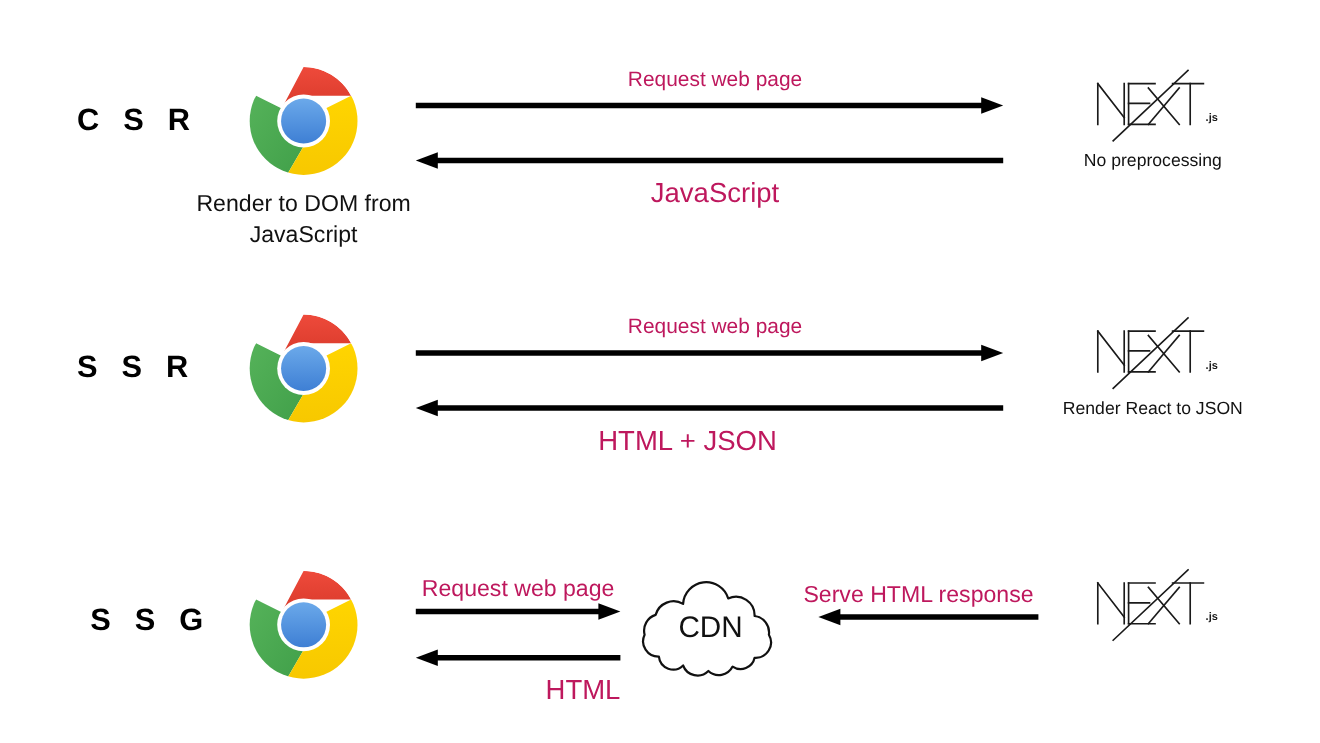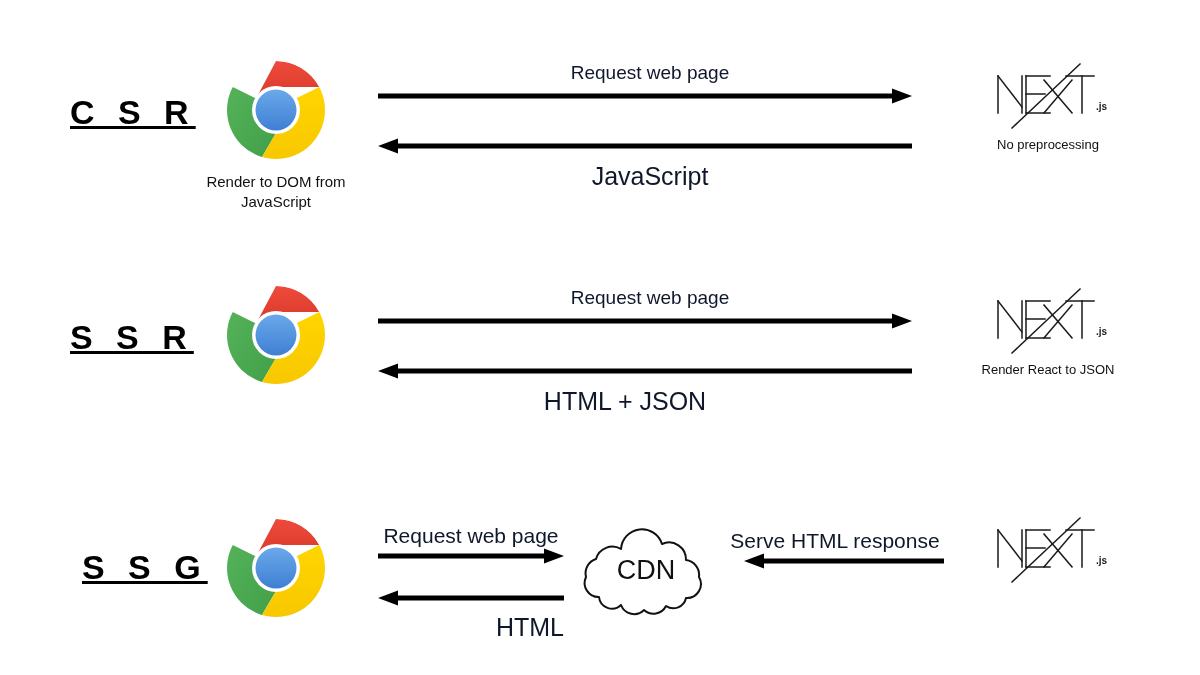--- a/index.html
+++ b/index.html
@@ -27,72 +27,71 @@
     width: 1200px;
   }
   #row-csr { top: 0;   height: 250px; }
   #row-ssr { top: 225px; height: 250px; }
   #row-ssg { top: 450px; height: 225px; }
 
   
   .mode-label {
     position: absolute;
     left: 70px;
-    font-size: 34px;
+    font-size: 28px;
     font-weight: bold;
     letter-spacing: 7px;
     color: #000000;
     font-family: "Liberation Sans", sans-serif;
     line-height: 1;
-    text-decoration: underline;
   }
 
   
   .chrome {
     position: absolute;
     width: 100px;
     height: 100px;
   }
   .chrome svg { display: block; width: 100%; height: 100%; }
 
   .browser-caption {
     position: absolute;
     text-align: center;
-    font-size: 15px;
+    font-size: 21px;
     line-height: 1.35;
     color: #111111;
     width: 250px;
   }
 
   
   .arrow-wrap { position: absolute; }
   .arrow-wrap svg { display: block; overflow: visible; }
 
   .arrow-label {
     position: absolute;
     text-align: center;
-    color: #0f172a;
+    color: #be185d;
     white-space: nowrap;
   }
   .lbl-small { font-size: 19px; }
   .lbl-big   { font-size: 25px; }
   .lbl-ssg   { font-size: 21px; }
 
   
   .nextjs {
     position: absolute;
     width: 135px;
     height: 75px;
   }
   .nextjs svg { display: block; width: 100%; height: 100%; }
 
   .server-caption {
     position: absolute;
     text-align: center;
-    font-size: 13px;
+    font-size: 16px;
     line-height: 1.3;
     color: #111111;
     width: 300px;
   }
 
   
   .cloud {
     position: absolute;
     width: 160px;
     height: 105px;

